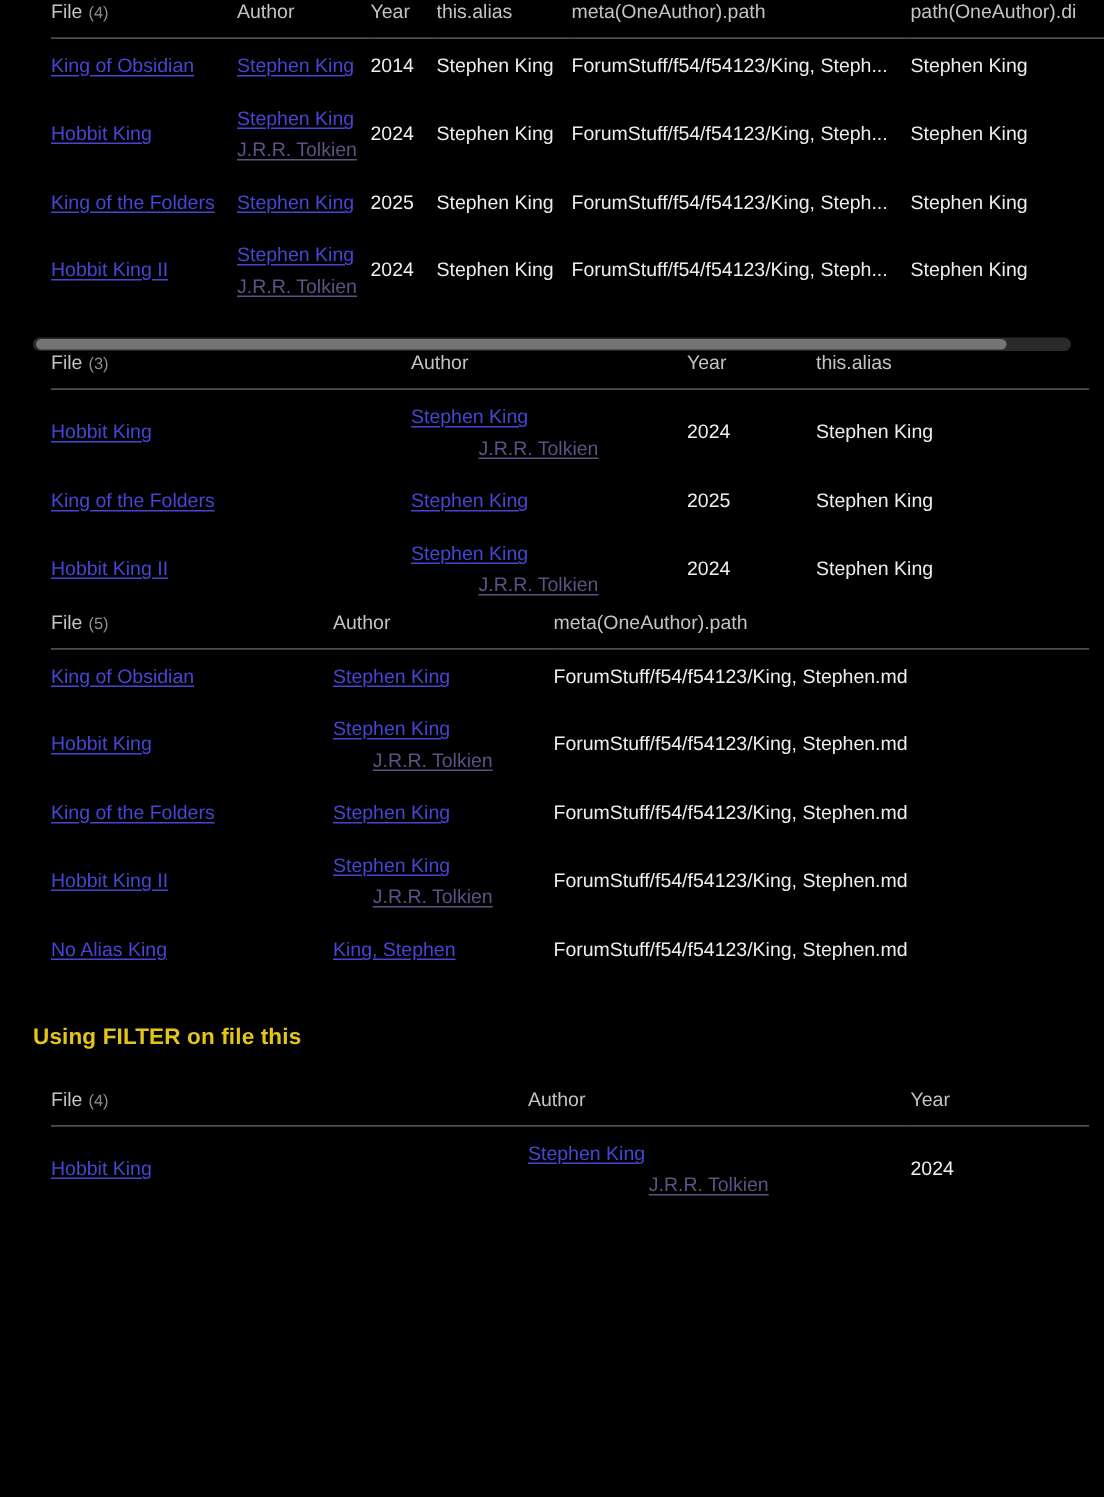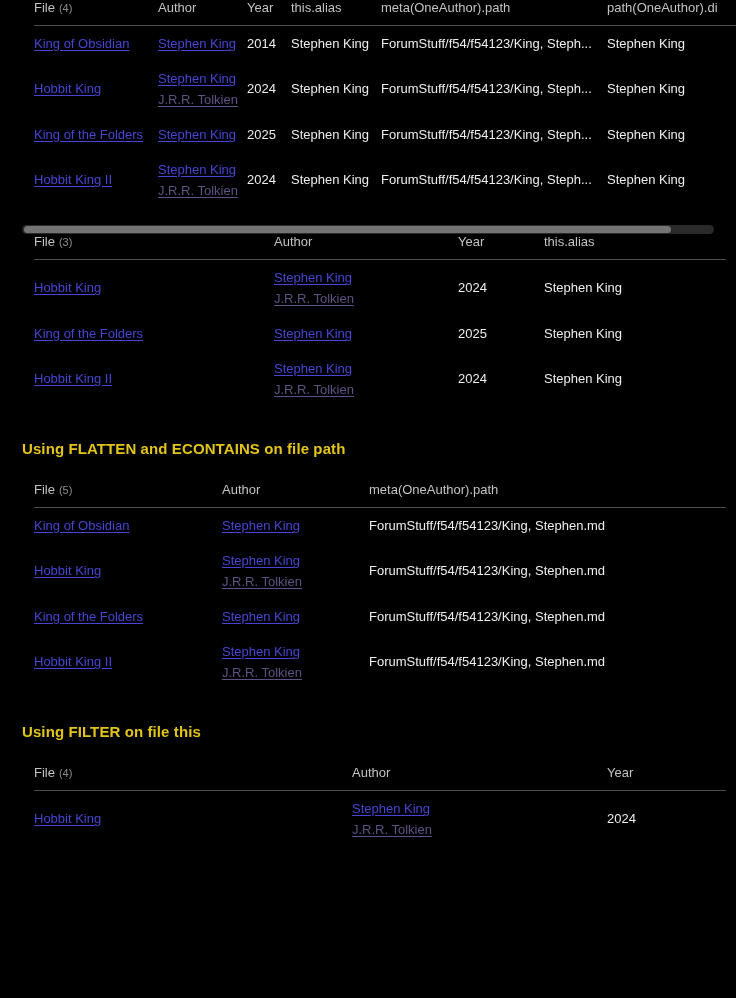--- a/index.html
+++ b/index.html
@@ -73,21 +73,21 @@
     line-height: 20px;
     white-space: nowrap;
     overflow: hidden;
   }
   a.link {
     color: var(--link);
     text-underline-offset: 2px;
     font-weight: 500;
     cursor: pointer;
   }
-  a.link.unresolved { color: var(--unresolved-link); }
+  a.link.unresolved { color: var(--unresolved-link); text-align: center; }
   td.authors a { display: block; line-height: 19px; padding: 1px 0; }
 
   .hscrollbar {
     position: relative;
     height: 9px;
     margin-top: 17px;
     background: var(--scrollbar-track);
     border-radius: 5px;
   }
   .hscrollbar .thumb {
@@ -219,21 +219,20 @@
               </td>
               <td>2024</td>
               <td>Stephen King</td>
             </tr>
           </tbody>
         </table>
     </div>
   </section>
 
   <section>
-    <h3 class="heading">Using FLATTEN and ECONTAINS on file path</h3>
     <div class="table-scroll">
       <table>
           <colgroup>
             <col style="width: 188px;">
             <col style="width: 147px;">
             <col style="width: 357px;">
           </colgroup>
           <thead>
             <tr>
               <th><span>File</span><span class="count">(5)</span></th>
@@ -262,20 +261,27 @@
               <td class="authors">
                 <a href="#" class="link resolved">Stephen King</a>
               </td>
               <td>ForumStuff/f54/f54123/King, Stephen.md</td>
             </tr>
             <tr>
               <td><a href="#" class="link">Hobbit King II</a></td>
               <td class="authors">
                 <a href="#" class="link resolved">Stephen King</a>
                 <a href="#" class="link unresolved">J.R.R. Tolkien</a>
+              </td>
+              <td>ForumStuff/f54/f54123/King, Stephen.md</td>
+            </tr>
+            <tr>
+              <td><a href="#" class="link">No Alias King</a></td>
+              <td class="authors">
+                <a href="#" class="link resolved">King, Stephen</a>
               </td>
               <td>ForumStuff/f54/f54123/King, Stephen.md</td>
             </tr>
           </tbody>
         </table>
     </div>
   </section>
 
   <section>
     <h3 class="heading">Using FILTER on file this</h3>

